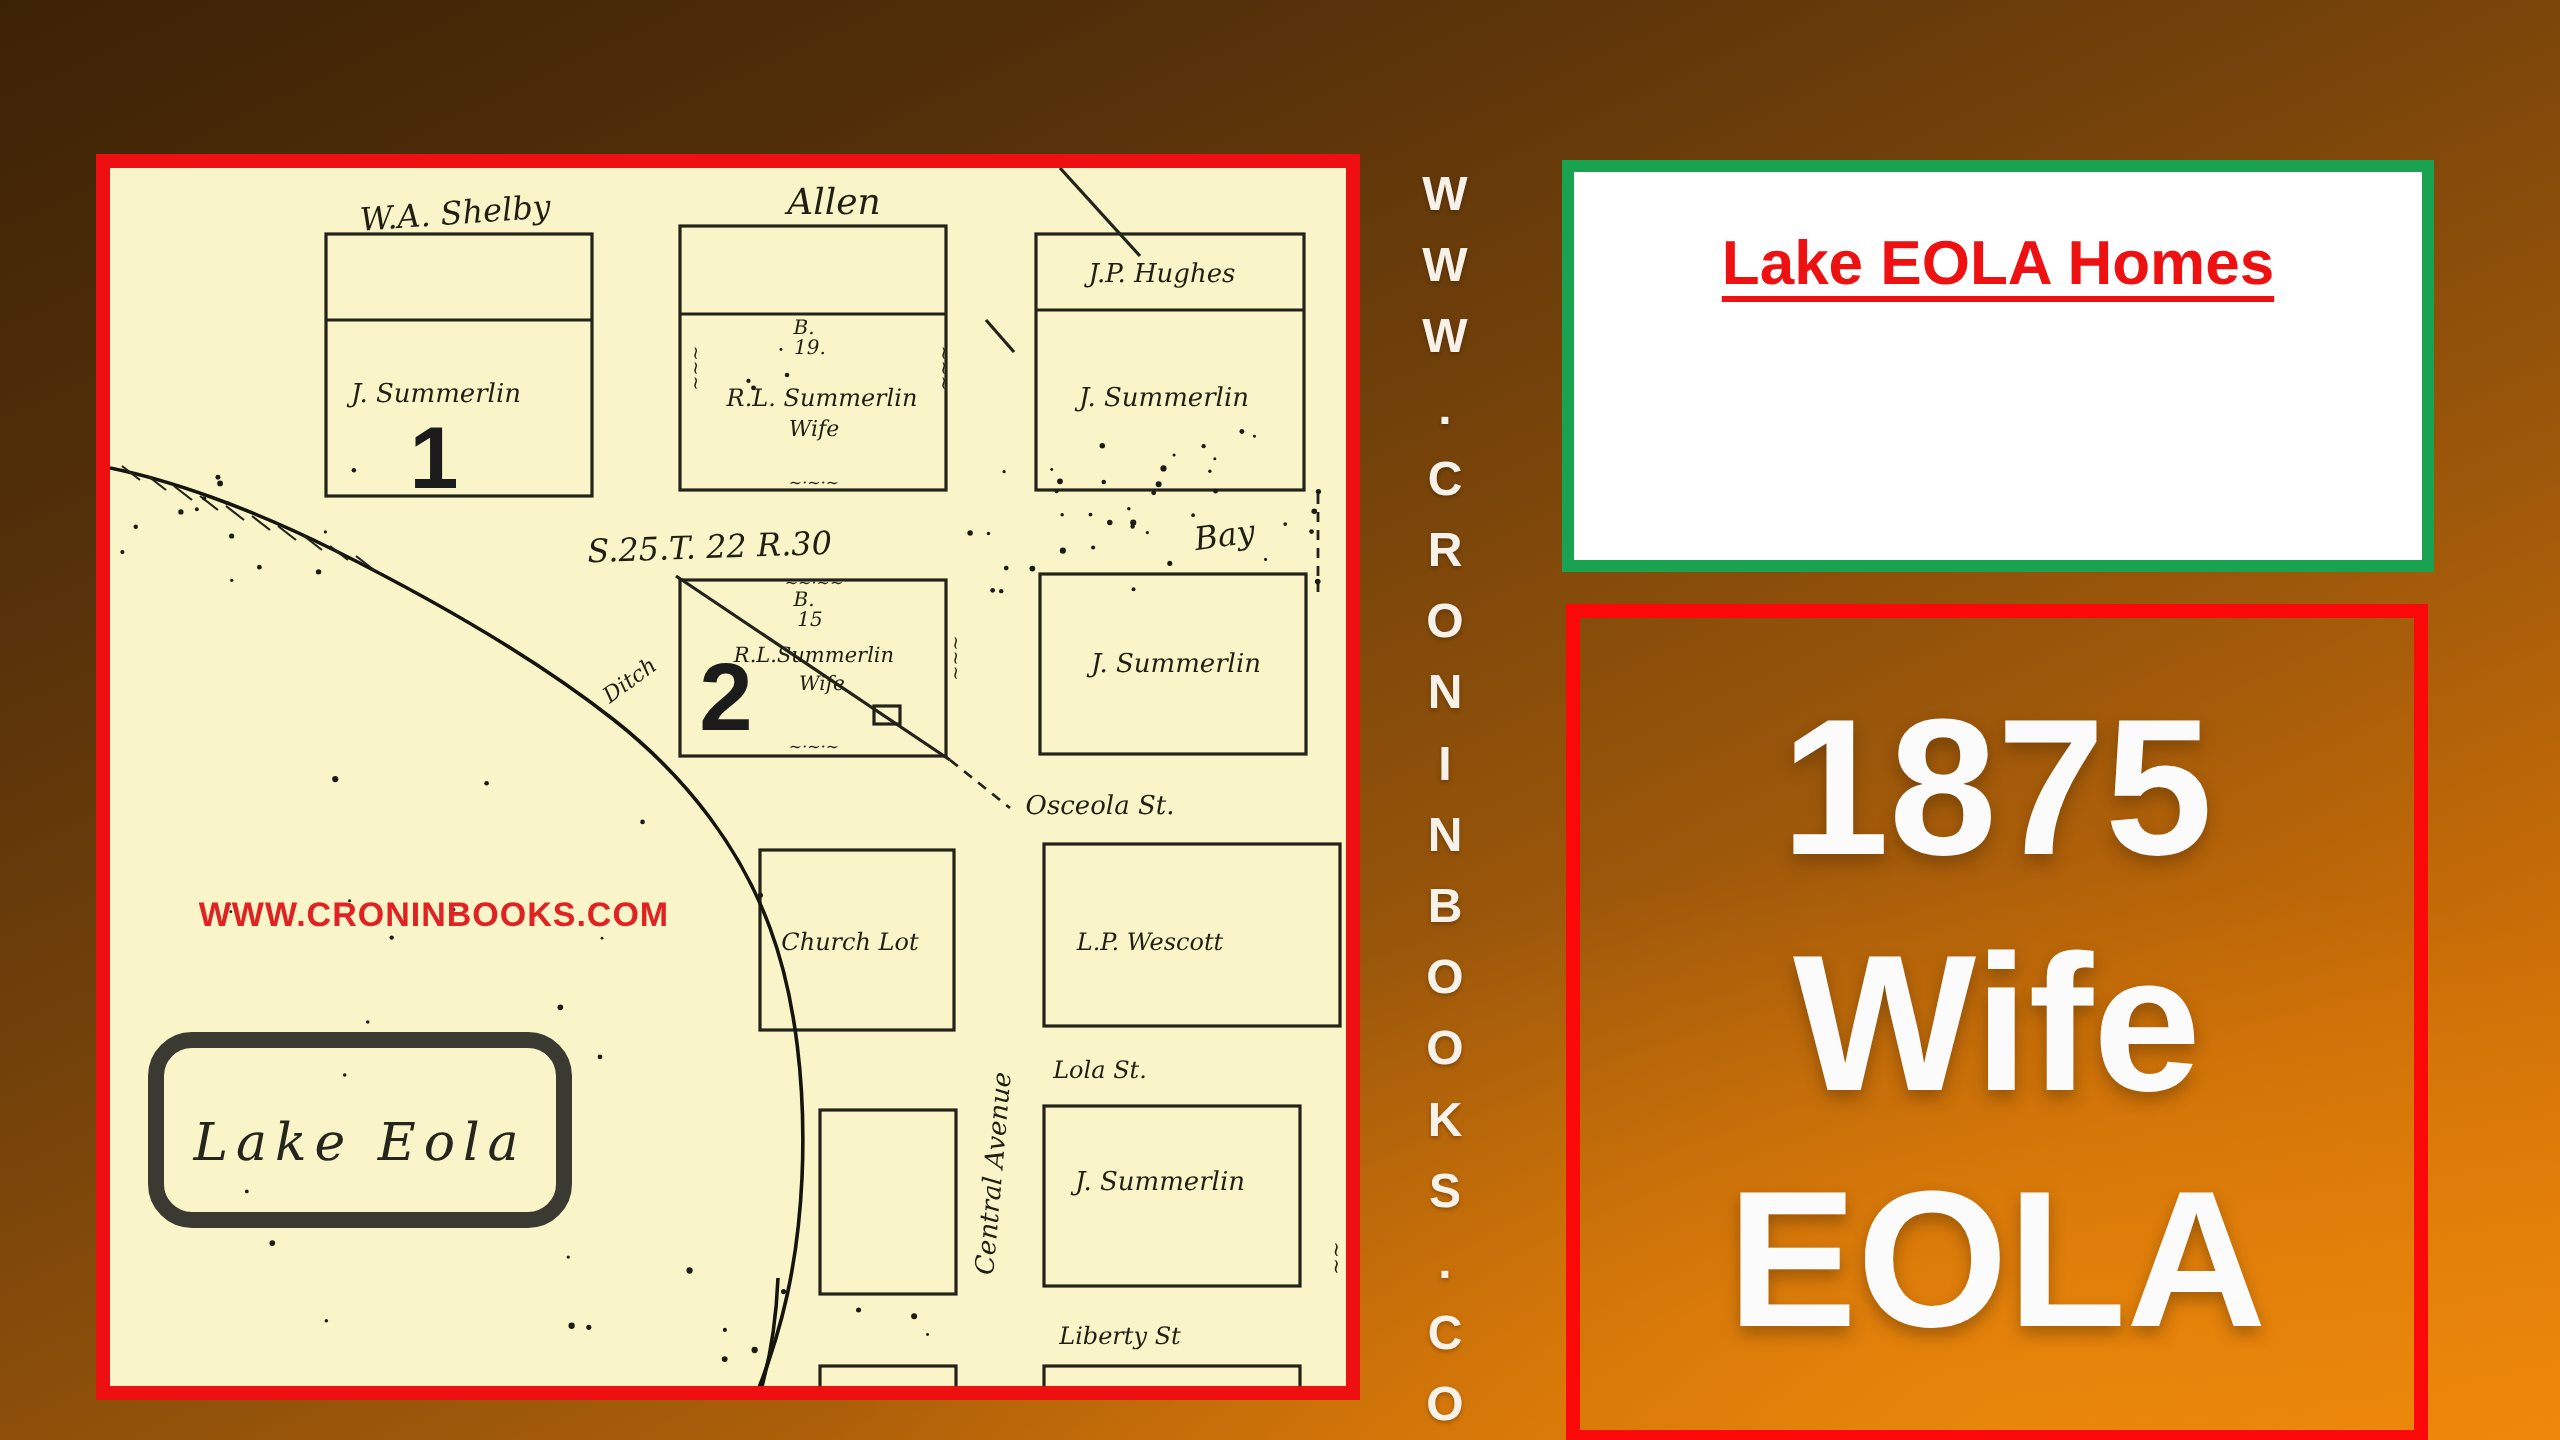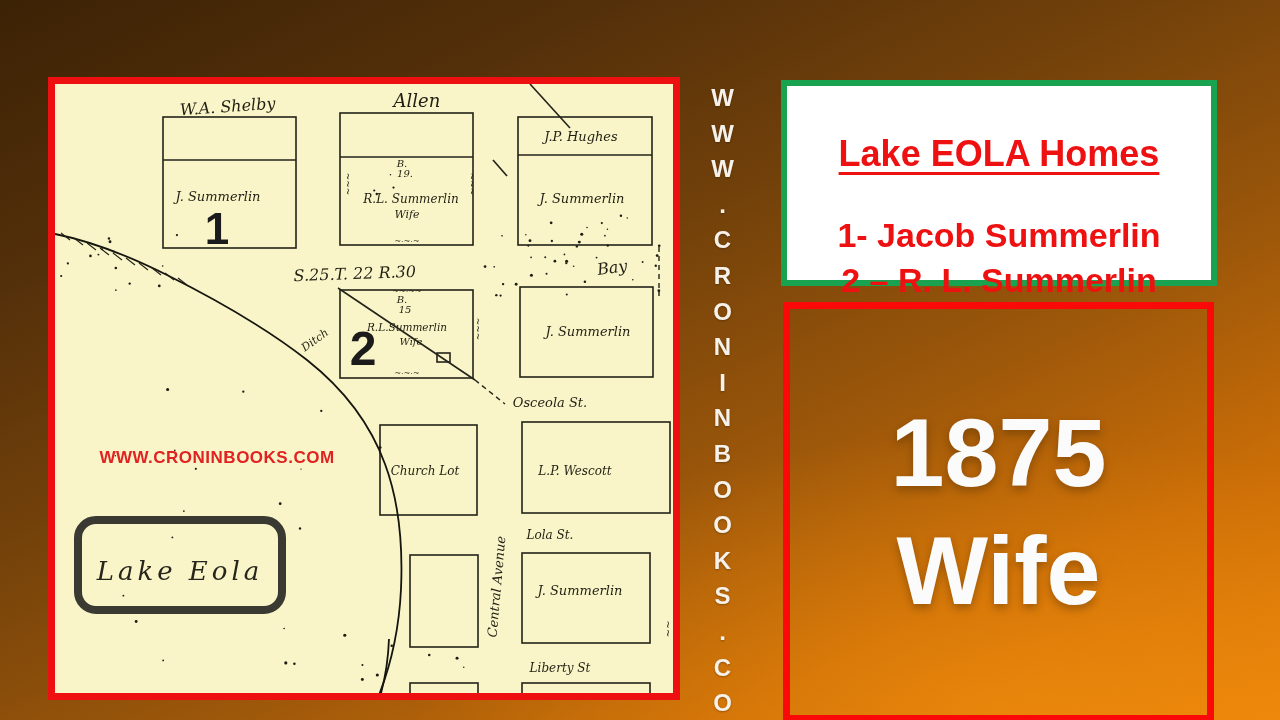--- a/index.html
+++ b/index.html
@@ -36,21 +36,21 @@
     color:#f6f2ea;font-weight:bold;font-size:24px;letter-spacing:8.6px;
     text-shadow:0 1px 2px rgba(40,20,0,.35);
   }
   
   .legend-box{
     position:absolute;left:781px;top:80px;width:436px;height:206px;
     background:#ffffff;border:6px solid #19a24f;box-sizing:border-box;
     text-align:center;color:#ee1111;
   }
   .legend-title{
-    margin-top:47px;font-size:36px;font-weight:bold;
+    margin-top:28px;font-size:31px;font-weight:bold;
     text-decoration:underline;text-underline-offset:6px;text-decoration-thickness:3px;
   }
   .legend-items{margin-top:38px;font-size:34px;font-weight:bold;line-height:45px}
   
   .title-box{
     position:absolute;left:783px;top:302px;width:431px;height:420px;
     border:7px solid #fb0808;box-sizing:border-box;
     display:flex;flex-direction:column;justify-content:center;align-items:center;
   }
   .title-line{
@@ -219,24 +219,21 @@
         <text x="352" y="292" font-size="8" class="hand" text-anchor="middle">~·~·~</text>
         <text x="125" y="496" font-size="26" class="lakeName" text-anchor="middle">Lake Eola</text>
         <text x="162" y="379" font-size="17" class="wm" text-anchor="middle">WWW.CRONINBOOKS.COM</text>
       </svg>
   </div>
 
   <div class="vertical-url">WWW.CRONINBOOKS.COM</div>
 
   <div class="legend-box" style="border-color: rgb(25, 162, 79); color: rgb(238, 17, 17);">
     <div class="legend-title">Lake EOLA Homes</div>
-    <div class="legend-items">
-      <div class="legend-item">1- Jacob Summerlin</div>
-      <div class="legend-item">2 – R. L. Summerlin</div>
-    </div>
   </div>
 
   <div class="title-box" style="border-color: rgb(251, 8, 8);">
     <div class="title-line">1875</div>
     <div class="title-line">Wife</div>
+    <div class="title-line">EOLA</div>
   </div>
 
 </div>
 
 </body></html>

